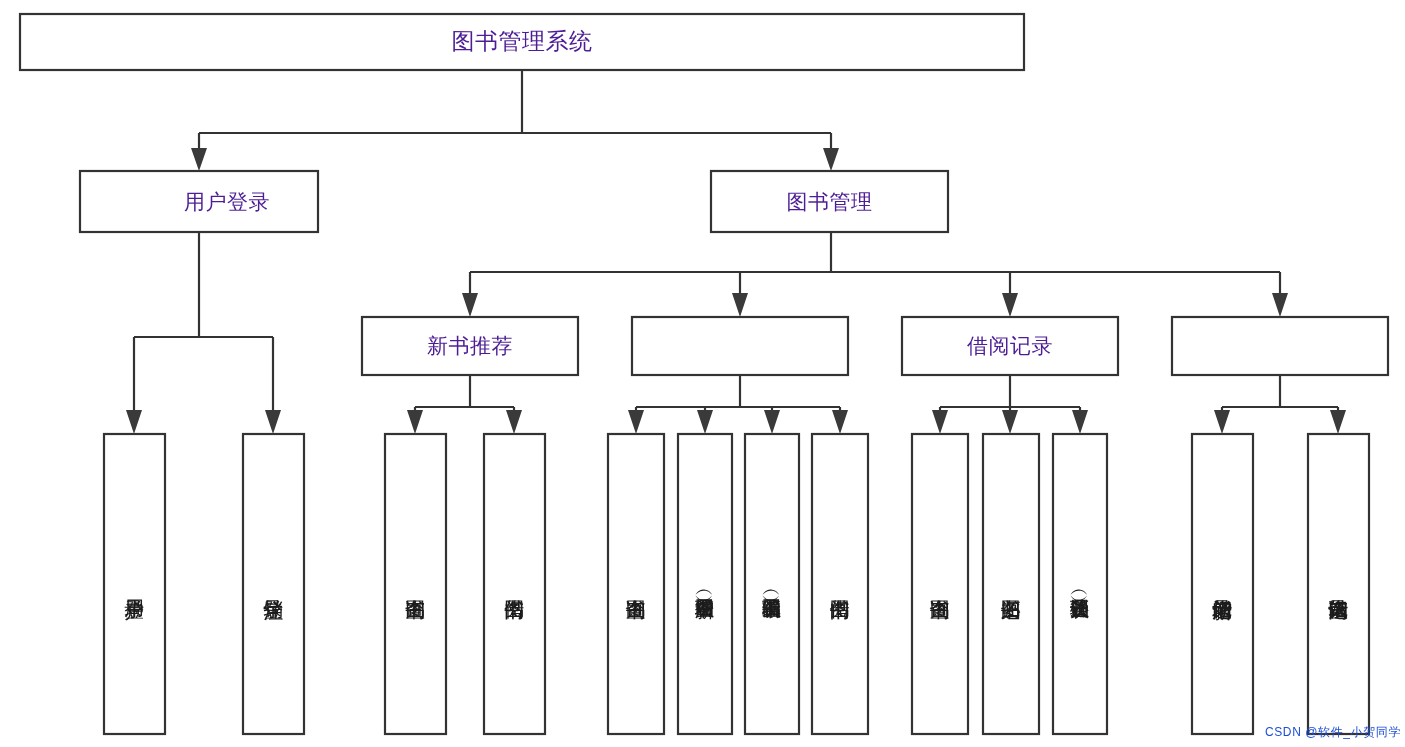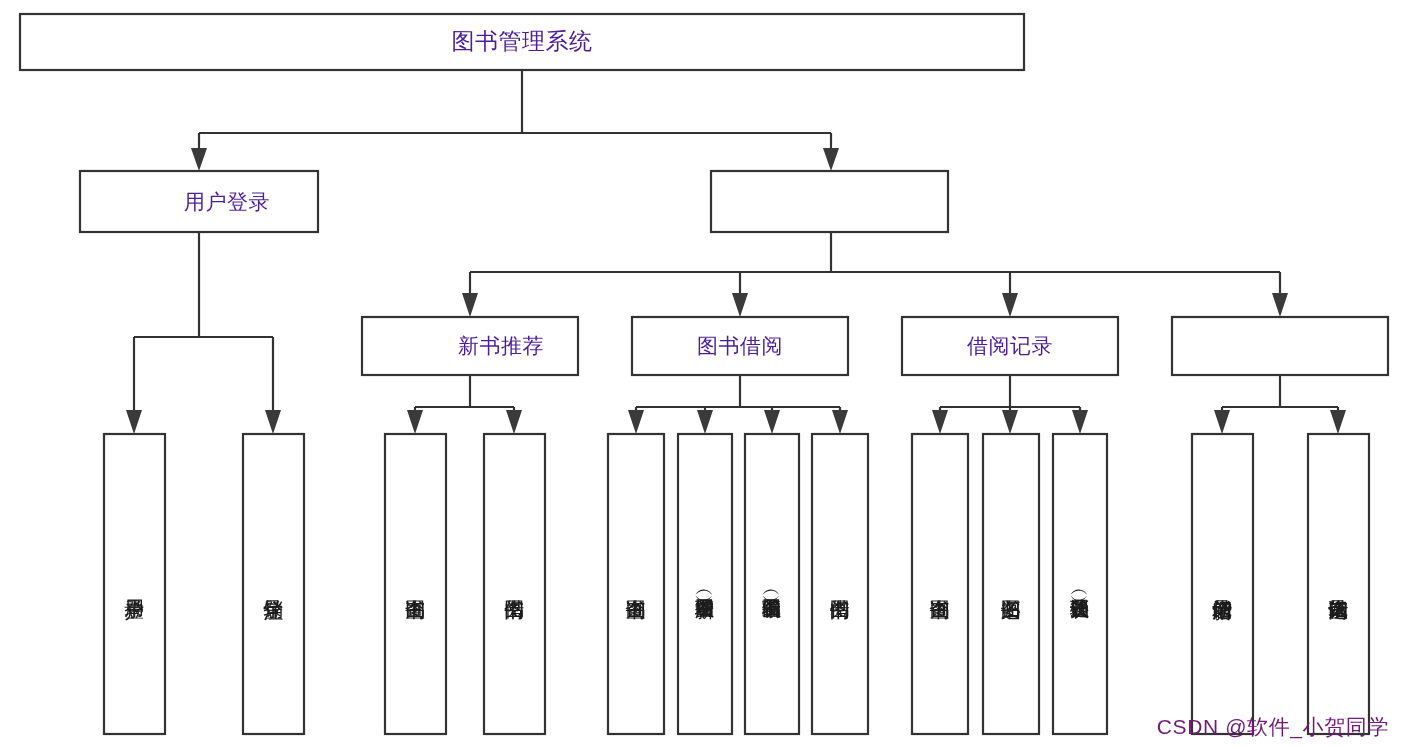--- a/index.html
+++ b/index.html
@@ -62,24 +62,24 @@
     font-size: 20px;
     line-height: 1.32;
     letter-spacing: 0px;
     writing-mode: vertical-rl;
     text-orientation: upright;
     pointer-events: none;
     overflow: visible;
   }
   .watermark {
     position: absolute;
-    right: 16px;
+    right: 4px;
     bottom: 6px;
-    color: #701a75;
-    font-size: 21px;
+    color: #1d4ed8;
+    font-size: 12px;
     letter-spacing: 0.6px;
     white-space: nowrap;
     pointer-events: none;
   }
 </style>
 </head>
 <body>
 
 <div id="diagram-root">
 
@@ -170,23 +170,23 @@
     <path class="connector" d="M 1222 407 L 1338 407"></path>
     <path class="connector" d="M 1222 407 L 1222 414"></path>
     <path class="connector" d="M 1338 407 L 1338 414"></path>
     <polygon class="arrow-head" points="1222,434 1214,410 1230,410"></polygon>
     <polygon class="arrow-head" points="1338,434 1330,410 1346,410"></polygon>
   </svg>
 
   <div class="node-label-h" style="left:20px; top:14px; width:1004px; height:56px; font-size:23px;">图书管理系统</div>
 
   <div class="node-label-h" style="left:80px; top:171px; width:238px; height:61px;margin-left:28px;">用户登录</div>
-
-  <div class="node-label-h" style="left:362px; top:317px; width:216px; height:58px;padding-left:31px;">新书推荐</div>
-  <div class="node-label-h" style="left:632px; top:317px; width:216px; height:58px;">图书借阅</div>
+  <div class="node-label-h" style="left:711px; top:171px; width:237px; height:61px;">图书管理</div>
+
+  <div class="node-label-h" style="left:362px; top:317px; width:216px; height:58px;">新书推荐</div>
   <div class="node-label-h" style="left:902px; top:317px; width:216px; height:58px;">借阅记录</div>
 
   <div class="node-label-v" style="left:104px; top:434px; width:61px; height:300px;">用户登录</div>
   <div class="node-label-v" style="left:243px; top:434px; width:61px; height:300px;">注销登录</div>
 
   <div class="node-label-v" style="left:385px; top:434px; width:61px; height:300px;">查询图书</div>
   <div class="node-label-v" style="left:484px; top:434px; width:61px; height:300px;">借阅图书</div>
 
   <div class="node-label-v" style="left:608px; top:434px; width:56px; height:300px;">查询图书</div>
   <div class="node-label-v" style="left:678px; top:434px; width:54px; height:300px; font-size:19px;">新增图书（管理员）</div>

